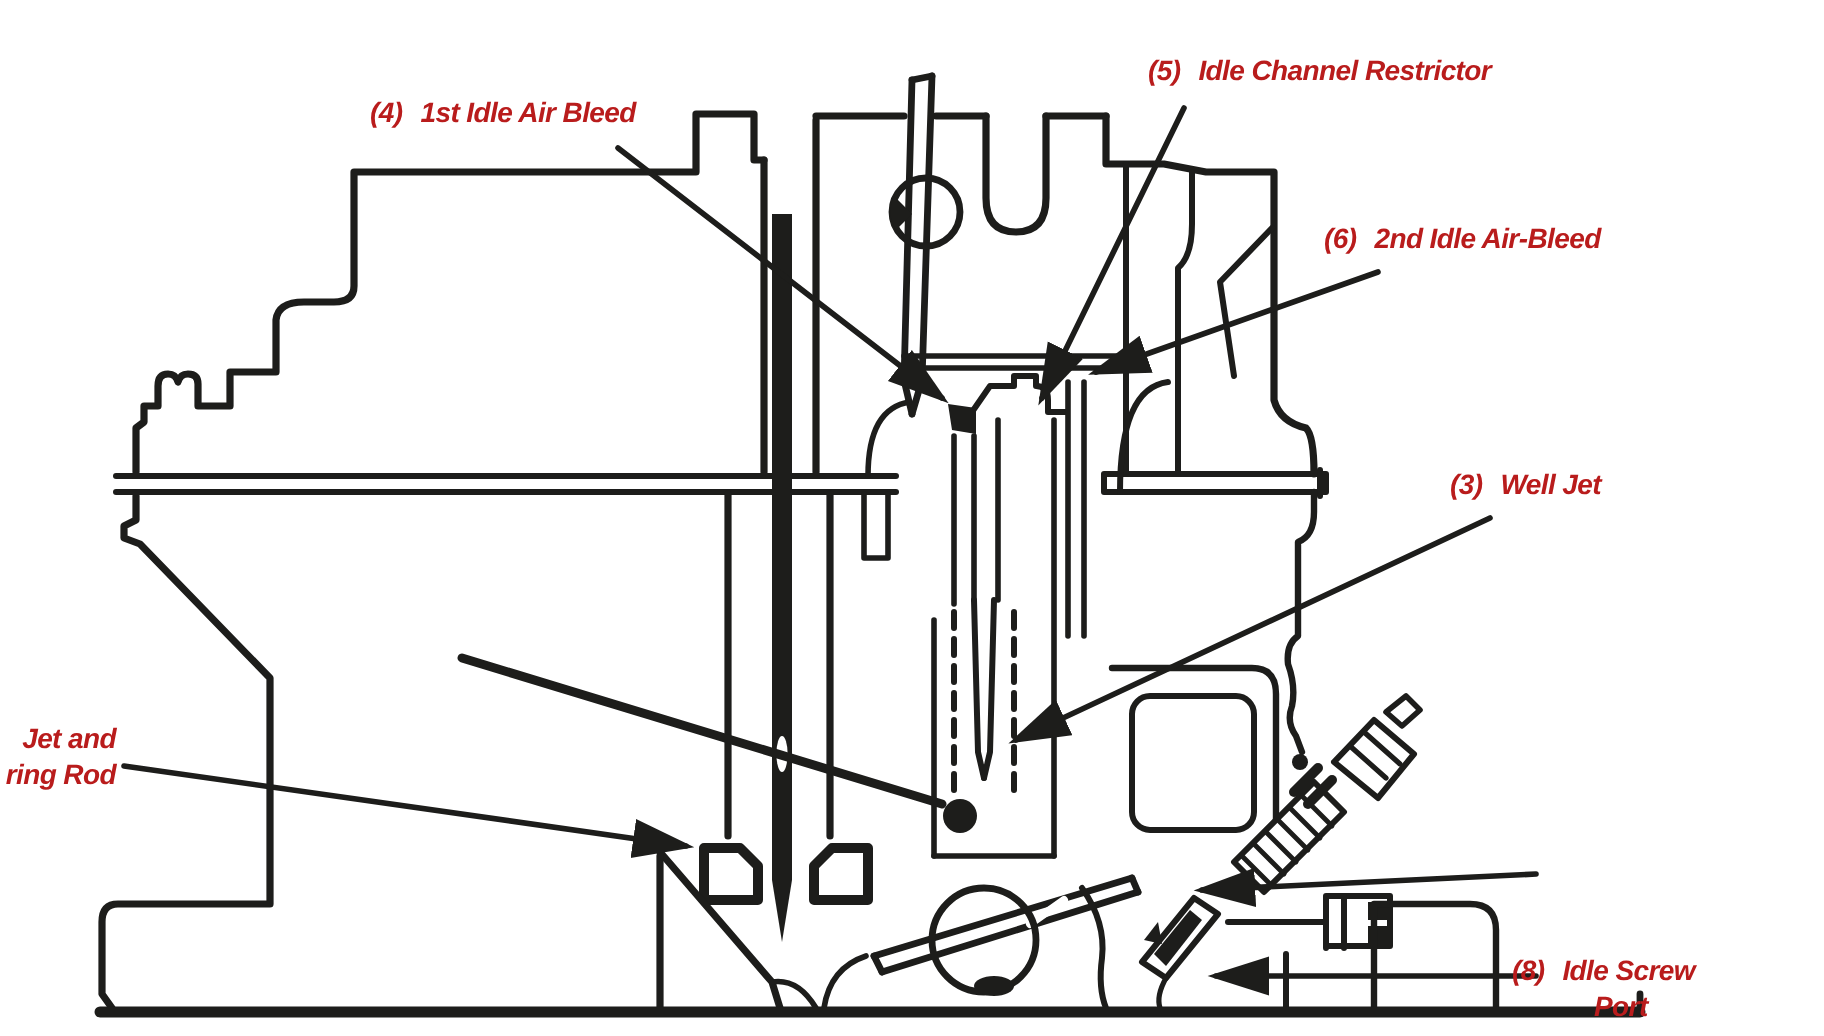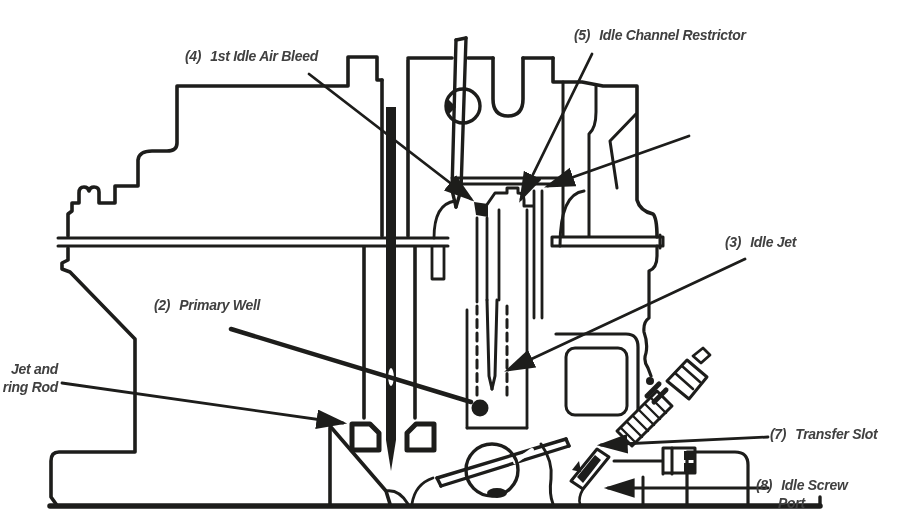--- a/index.html
+++ b/index.html
@@ -1,22 +1,22 @@
 <!DOCTYPE html>
 <html><head>
 <meta charset="utf-8">
 <style>
   html,body{margin:0;padding:0;background:#ffffff;}
   .stage{position:relative;width:912px;height:518px;background:#ffffff;overflow:hidden;
          font-family:"Liberation Sans","DejaVu Sans",sans-serif;}
   .stage svg{position:absolute;left:0;top:0;}
-  .callout{position:absolute;color:#404040;font-style:italic;font-weight:700;
+  .callout{position:absolute;color:#b91c1c;font-style:italic;font-weight:700;
            font-size:14px;letter-spacing:-0.3px;line-height:18px;white-space:nowrap;}
   .callout .num{margin-right:9px;}
-  .callout .ind{margin-left:22px;}
+  .callout .ind{margin-left:41px;}
   .c1{text-align:right;}
 </style>
 </head>
 <body>
 
 <div class="stage">
 
   <svg width="912" height="518" viewBox="0 0 912 518">
     <defs>
       <marker id="arrow" markerWidth="12" markerHeight="9" refX="9.5" refY="3.5" orient="auto">
@@ -163,40 +163,37 @@
       <path d="M 768 437 L 601 445" marker-end="url(#arrow)"></path>
       <path d="M 768 488 L 608 488" marker-end="url(#arrow)"></path>
     </g>
   </svg>
 
   <div class="callout c1" style="left:-40px;top:360px;width:98px;">
     <div>Jet and</div>
     <div>ring Rod</div>
   </div>
 
-  <div class="callout" style="left:154px;top:296px;">
-    <span class="num">(2)</span><span>Primary Well</span>
-  </div>
 
   <div class="callout" style="left:725px;top:233px;">
-    <span class="num">(3)</span><span>Idle Jet</span>
+    <span class="num">(3)</span><span>Well Jet</span>
   </div>
 
   <div class="callout" style="left:185px;top:47px;font-style:italic;">
     <span class="num">(4)</span><span>1st Idle Air Bleed</span>
   </div>
 
   <div class="callout" style="left:574px;top:26px;">
     <span class="num">(5)</span><span>Idle Channel Restrictor</span>
   </div>
 
-
-  <div class="callout" style="left:770px;top:425px;">
-    <span class="num">(7)</span><span>Transfer Slot</span>
-  </div>
+  <div class="callout" style="left:662px;top:110px;">
+    <span class="num">(6)</span><span>2nd Idle Air-Bleed</span>
+  </div>
+
 
   <div class="callout" style="left:756px;top:476px;">
     <div>
       <span class="num">(8)</span><span>Idle Screw</span>
     </div>
     <div class="ind">Port</div>
   </div>
 
 </div>
 

